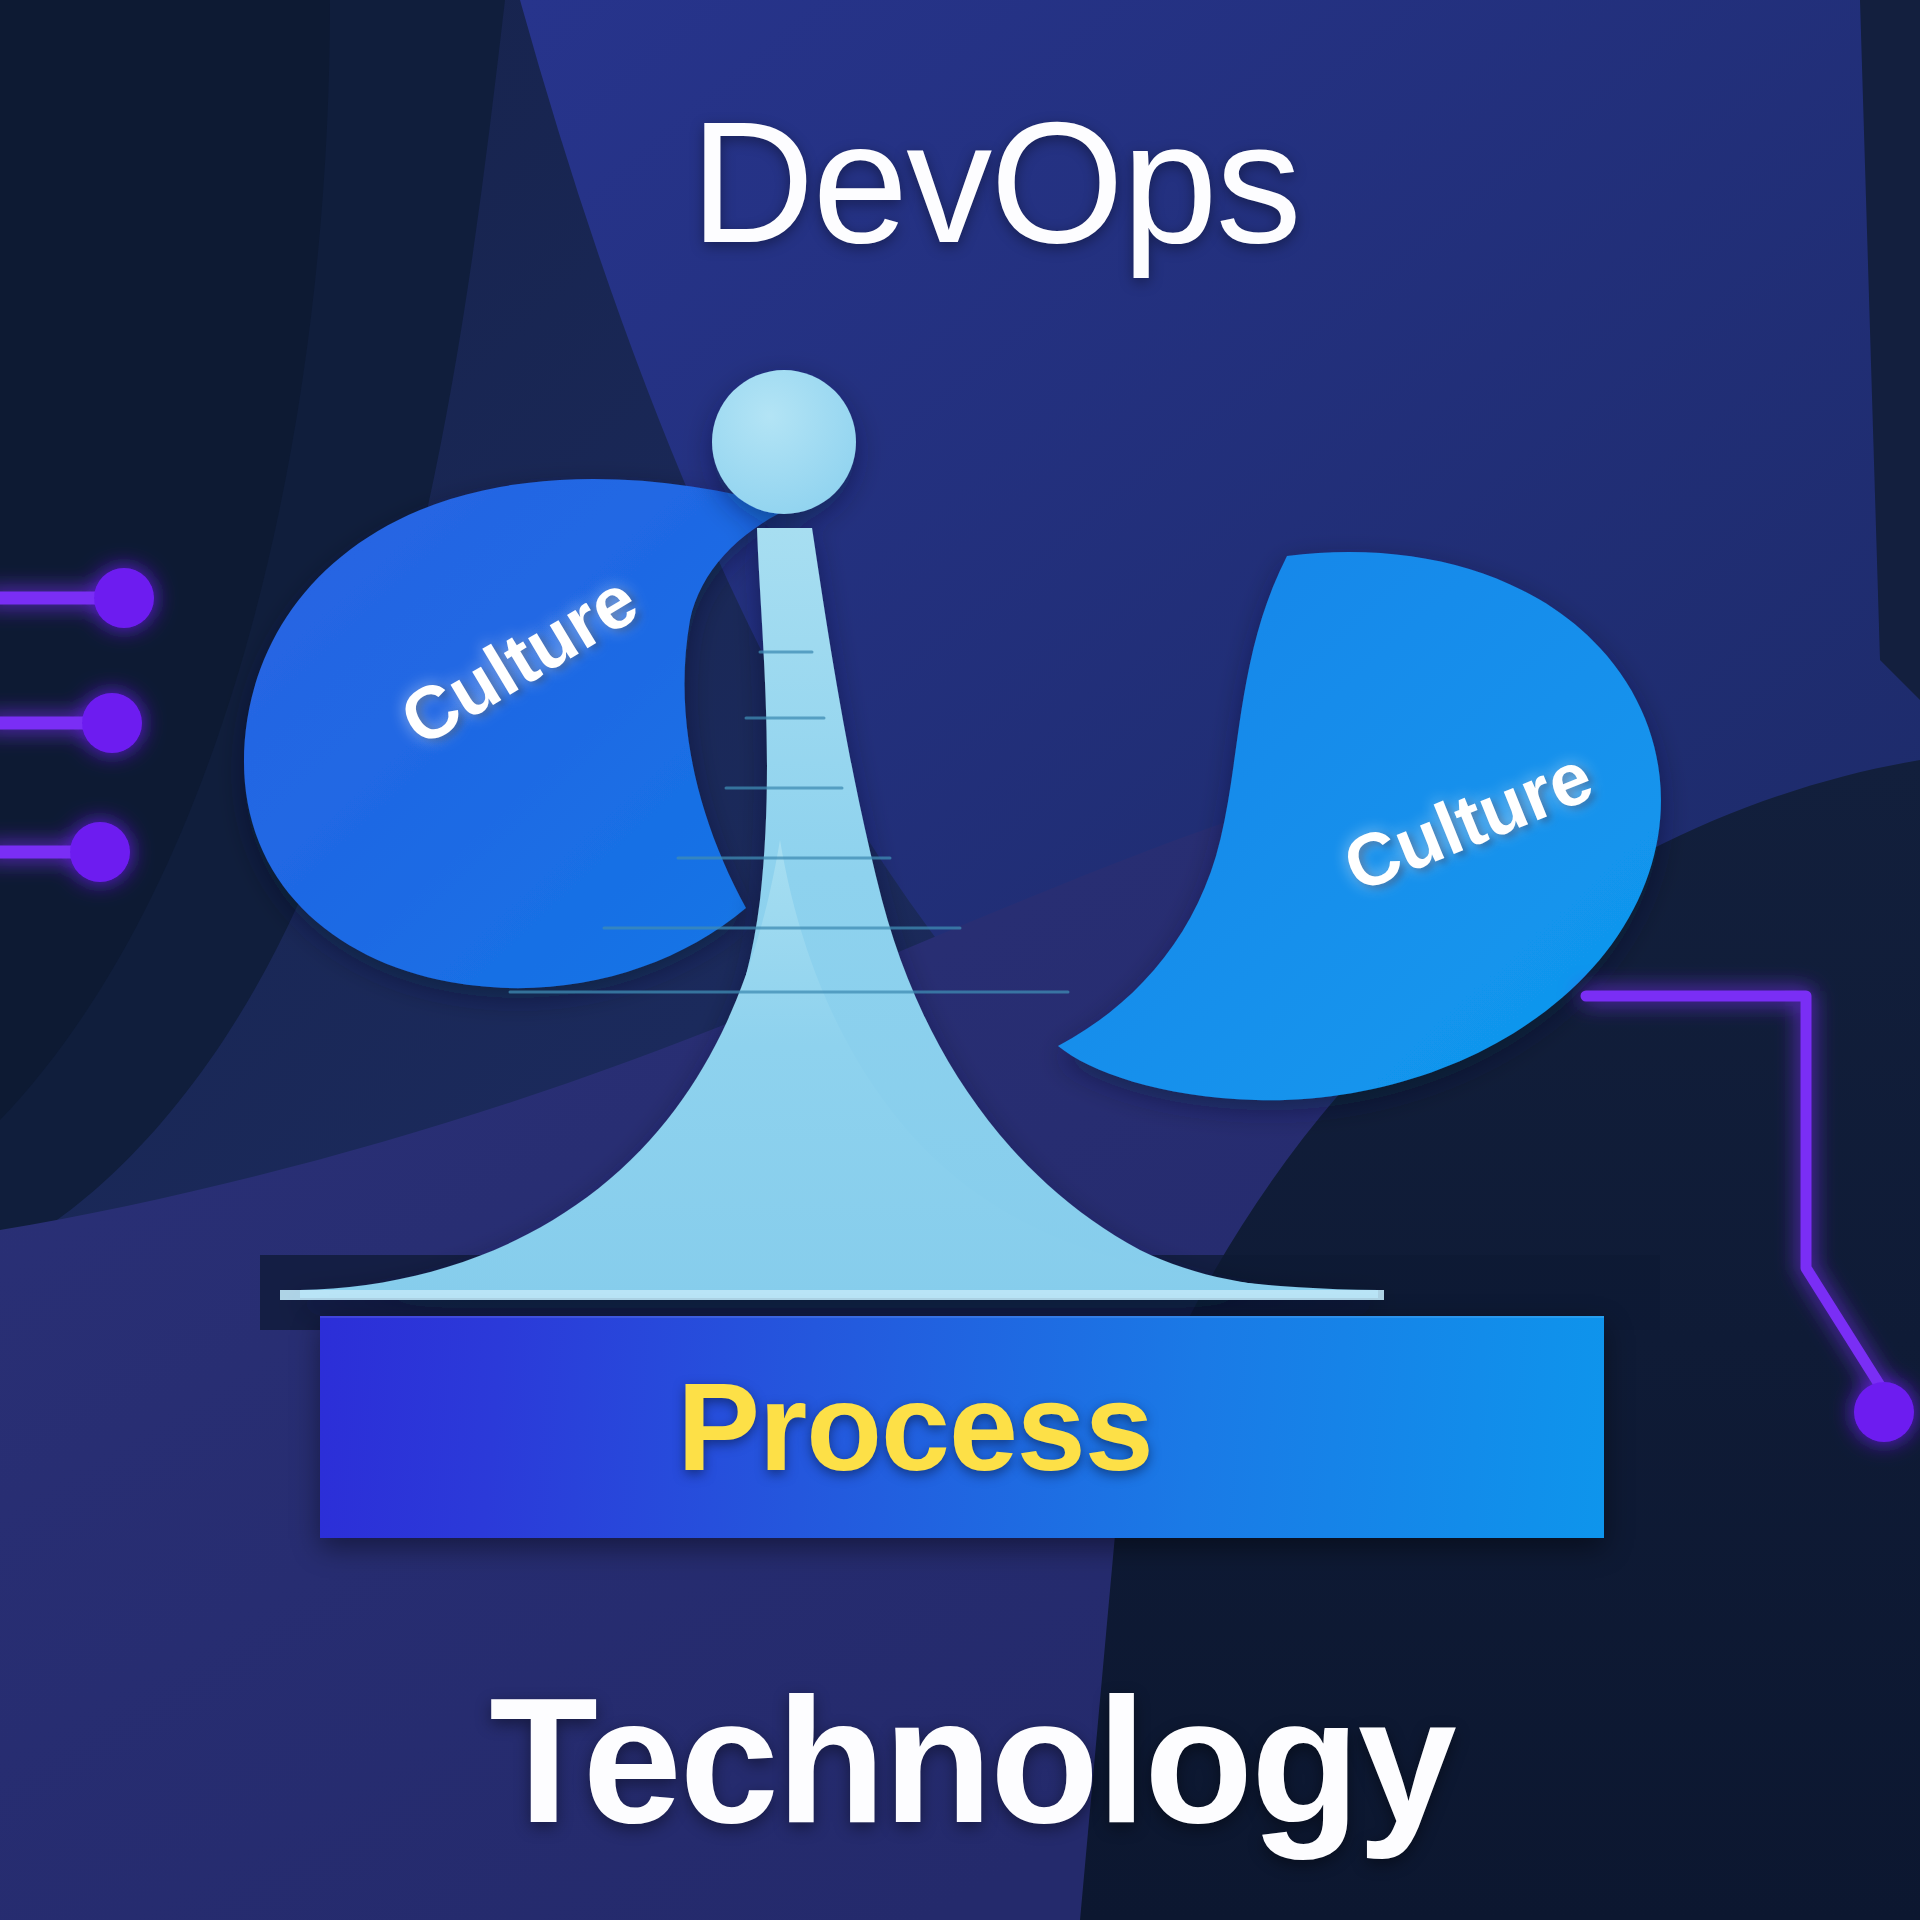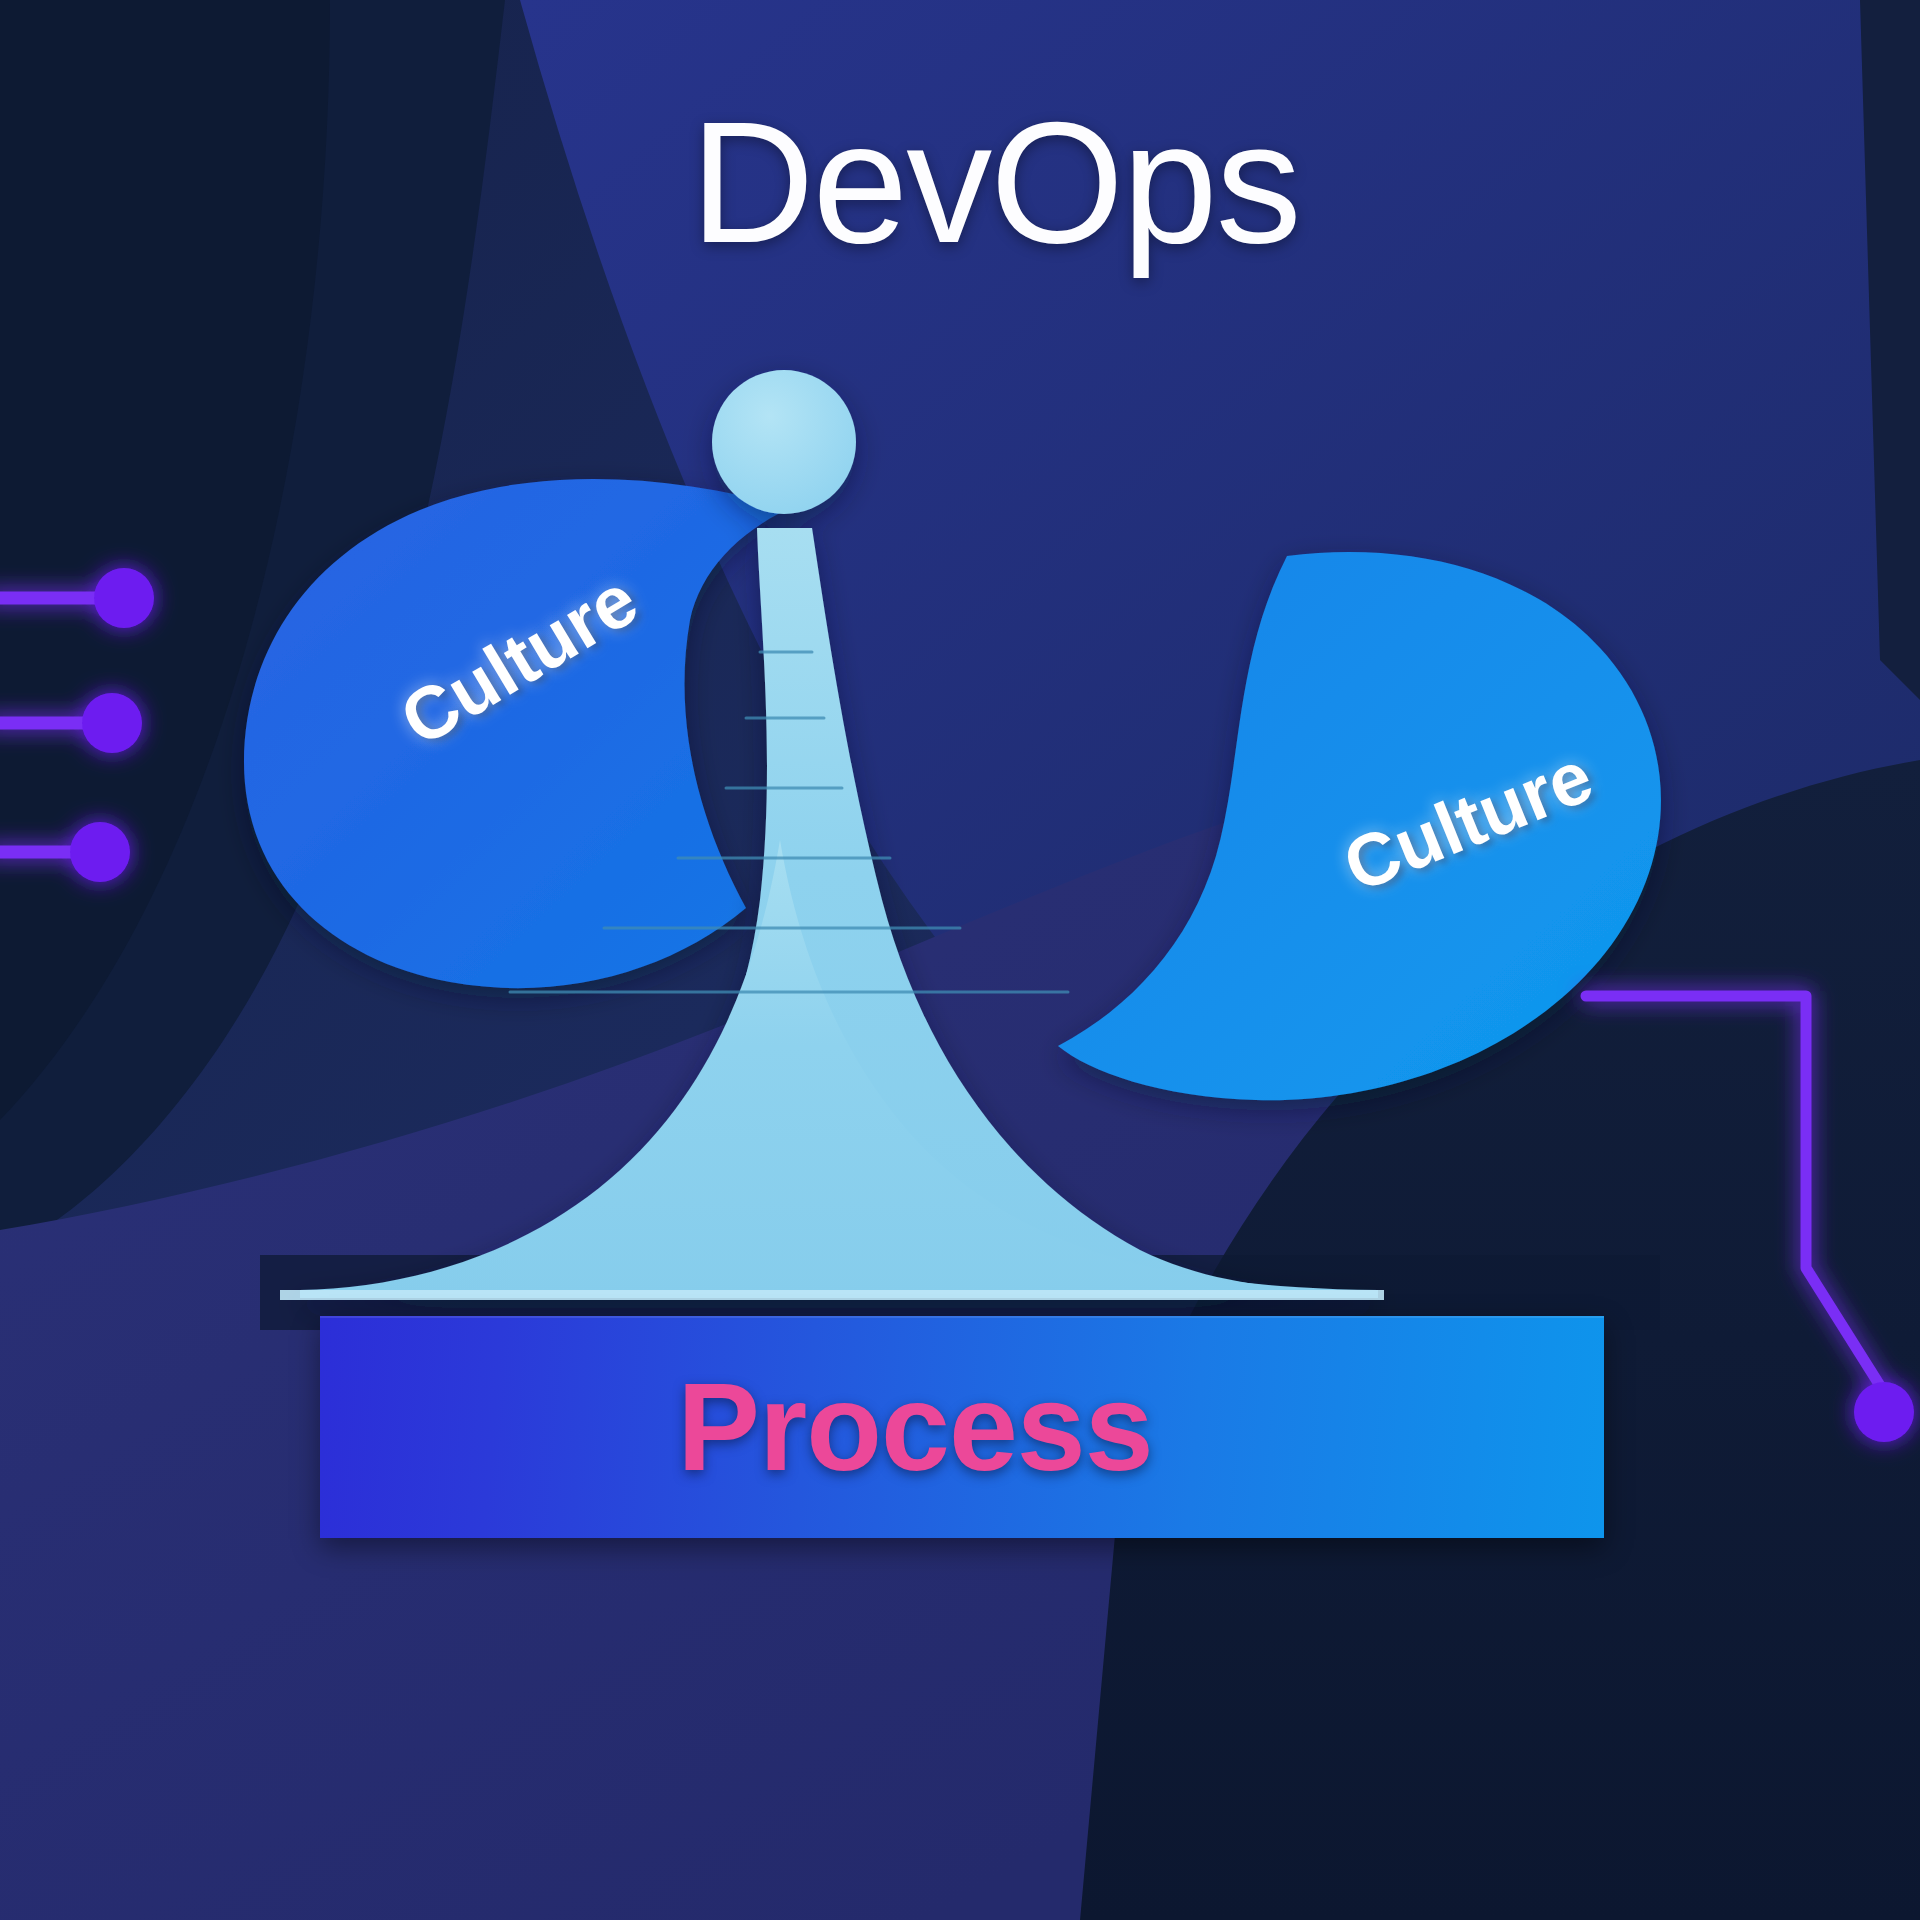--- a/index.html
+++ b/index.html
@@ -93,21 +93,21 @@
     z-index: 7;
     left: 320px;
     top: 1316px;
     width: 1284px;
     height: 222px;
     display: flex;
     align-items: center;
     justify-content: center;
     padding-right: 94px;
     box-sizing: border-box;
-    color: #ec4899;
+    color: #fde047;
     font-size: 124px;
     font-weight: bold;
     letter-spacing: -1px;
     text-shadow: 0 4px 12px rgba(6,22,58,0.55);
   }
 
   
   #title-technology {
     position: absolute;
     z-index: 7;
@@ -295,14 +295,15 @@
   <div id="title-devops">DevOps</div>
 
   <div id="culture-left" class="culture-label">Culture</div>
 
   <div id="culture-right" class="culture-label">Culture</div>
 
   <div id="process-bar"></div>
 
   <div id="process-label">Process</div>
 
+  <div id="title-technology">Technology</div>
 
 </div>
 
 </body></html>

